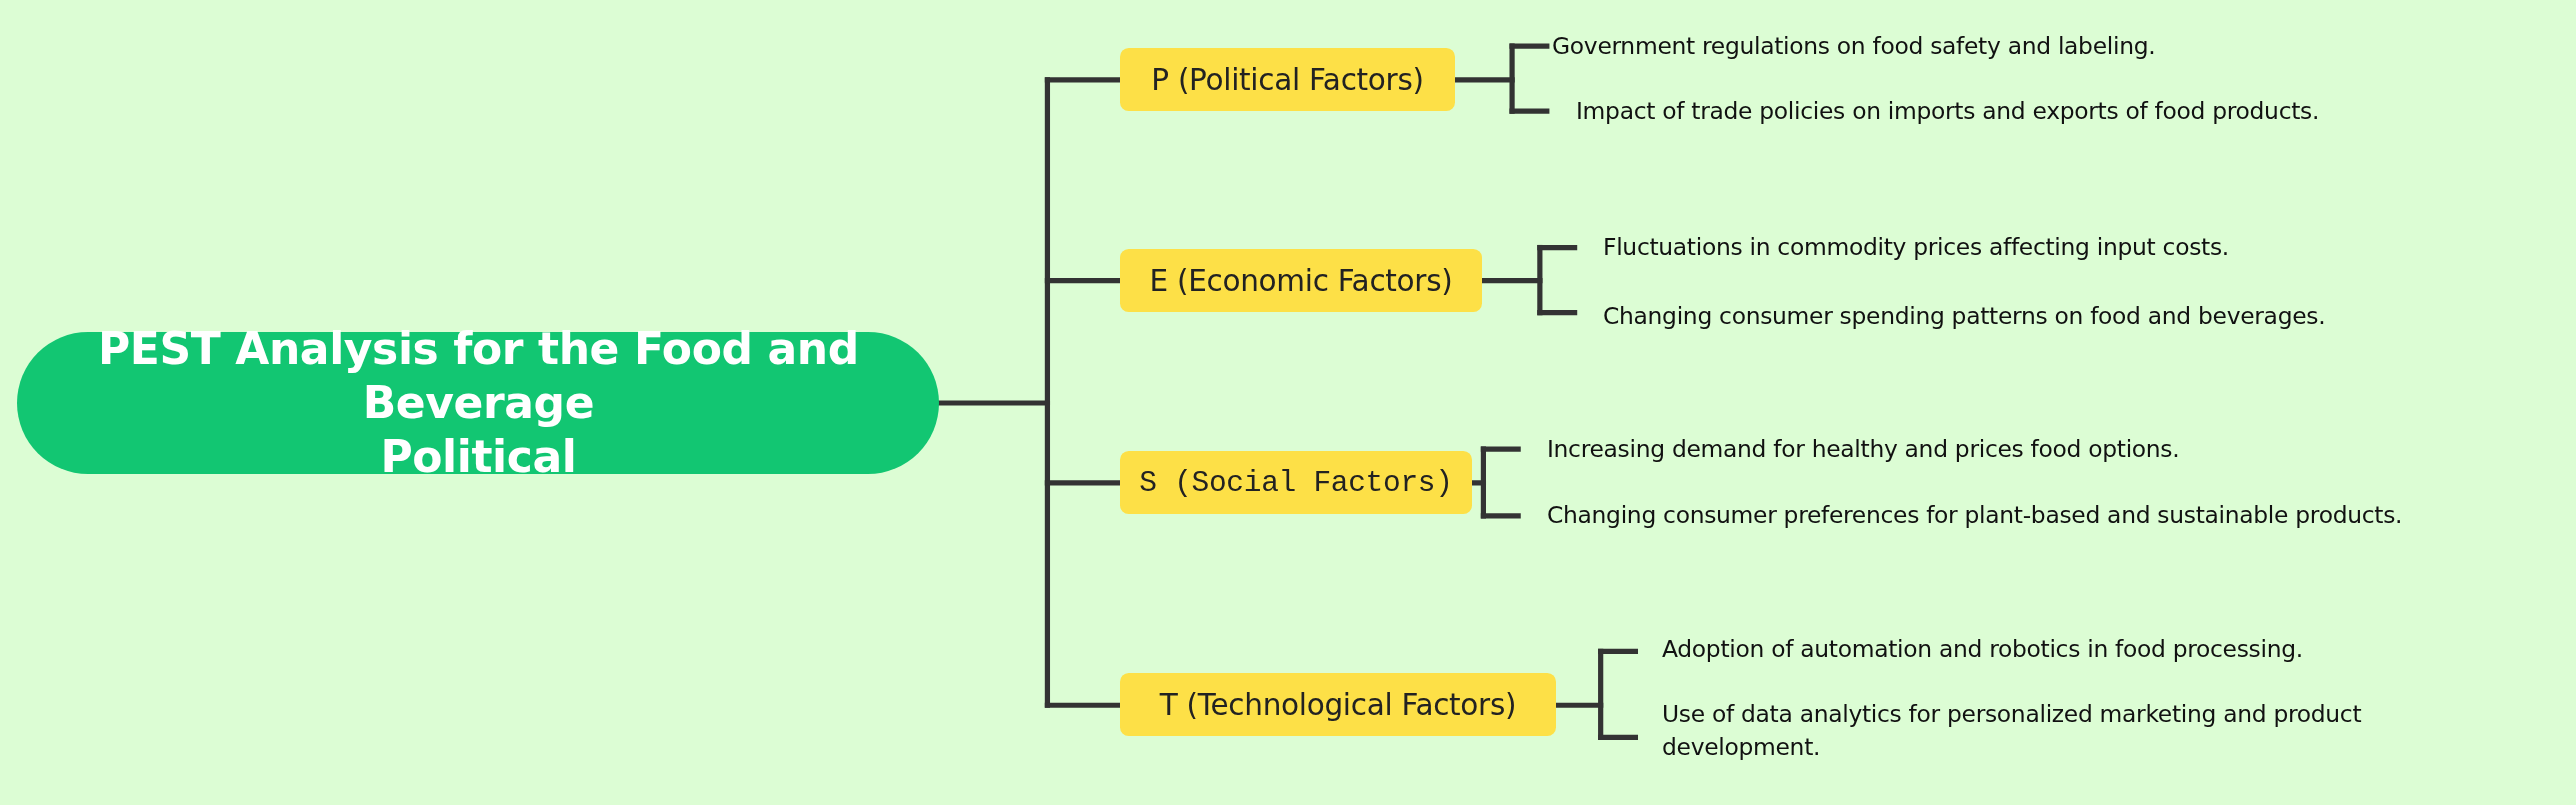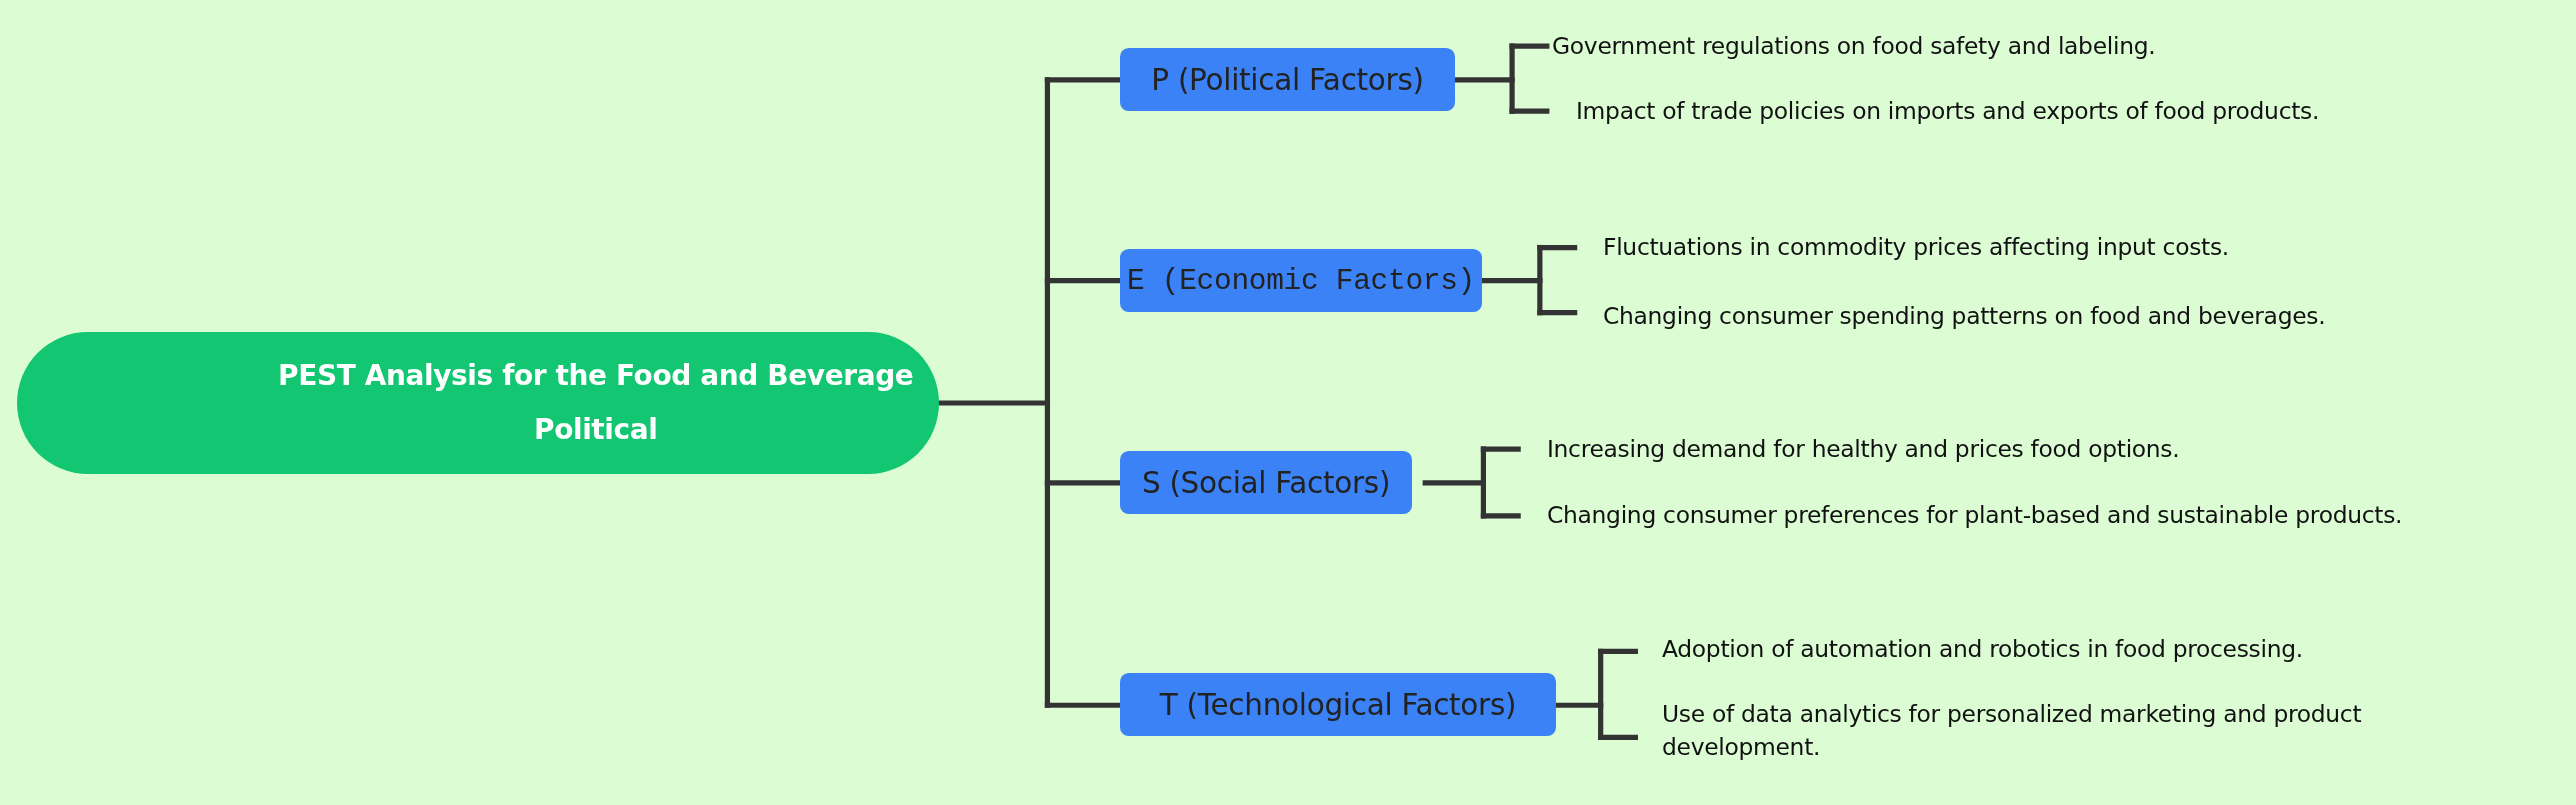--- a/index.html
+++ b/index.html
@@ -7,26 +7,26 @@
     width: 2576px; height: 806px; position: relative; overflow: hidden;
     background: #DCFDD4;
     font-family: "DejaVu Sans", "Liberation Sans", sans-serif;
   }
   #canvas { position: absolute; left: 0; top: 0; width: 2576px; height: 806px; }
   svg.lines { position: absolute; left: 0; top: 0; }
   .root {
     position: absolute; left: 17.4px; top: 332px; width: 922px; height: 142px;
     background: #12C672; border-radius: 71px;
     display: flex; align-items: center; justify-content: flex-end;
-    color: #ffffff; font-weight: bold; font-size: 28px; line-height: 54px;
+    color: #ffffff; font-weight: bold; font-size: 44px; line-height: 54px;
     text-align: center; letter-spacing: -0.4px;
   }
   .root span { display: block; padding: 0 26px; }
   .node {
-    position: absolute; height: 63px; background: #3b82f6; border-radius: 8.7px;
+    position: absolute; height: 63px; background: #fde047; border-radius: 8.7px;
     display: flex; align-items: center; justify-content: center;
     color: #222222; font-size: 29.5px; white-space: nowrap; letter-spacing: -0.3px;
   }
   .leaf {
     position: absolute; color: #111111; font-size: 23.4px; line-height: 33px;
     white-space: nowrap; letter-spacing: -0.3px;
   }
 </style>
 </head>
 <body>
@@ -73,27 +73,27 @@
       <span>Political</span>
     </div>
   </div>
 
   <div class="node" style="left:1120px; top:48px; width:335px;">
     <span>P (Political Factors)</span>
   </div>
   <div class="leaf" style="left:1552px; top:29.5px;">Government regulations on food safety and labeling.</div>
   <div class="leaf" style="left:1576px; top:95px;">Impact of trade policies on imports and exports of food products.</div>
 
-  <div class="node" style="left:1120px; top:249px; width:362px;font-family:Liberation Mono, monospace;">
+  <div class="node" style="left:1120px; top:249px; width:362px;">
     <span>E (Economic Factors)</span>
   </div>
   <div class="leaf" style="left:1603px; top:231px;">Fluctuations in commodity prices affecting input costs.</div>
   <div class="leaf" style="left:1603px; top:300px;">Changing consumer spending patterns on food and beverages.</div>
 
-  <div class="node" style="left:1120px; top:451px; width:292px;">
+  <div class="node" style="left:1120px; top:451px; width:352px;font-family:Liberation Mono, monospace;">
     <span>S (Social Factors)</span>
   </div>
   <div class="leaf" style="left:1547px; top:433px;">Increasing demand for healthy and prices food options.</div>
   <div class="leaf" style="left:1547px; top:499px;text-align:center;">Changing consumer preferences for plant-based and sustainable products.</div>
 
   <div class="node" style="left:1120px; top:673px; width:436px;">
     <span>T (Technological Factors)</span>
   </div>
   <div class="leaf" style="left:1662px; top:698px;">
     <div>Use of data analytics for personalized marketing and product</div>

